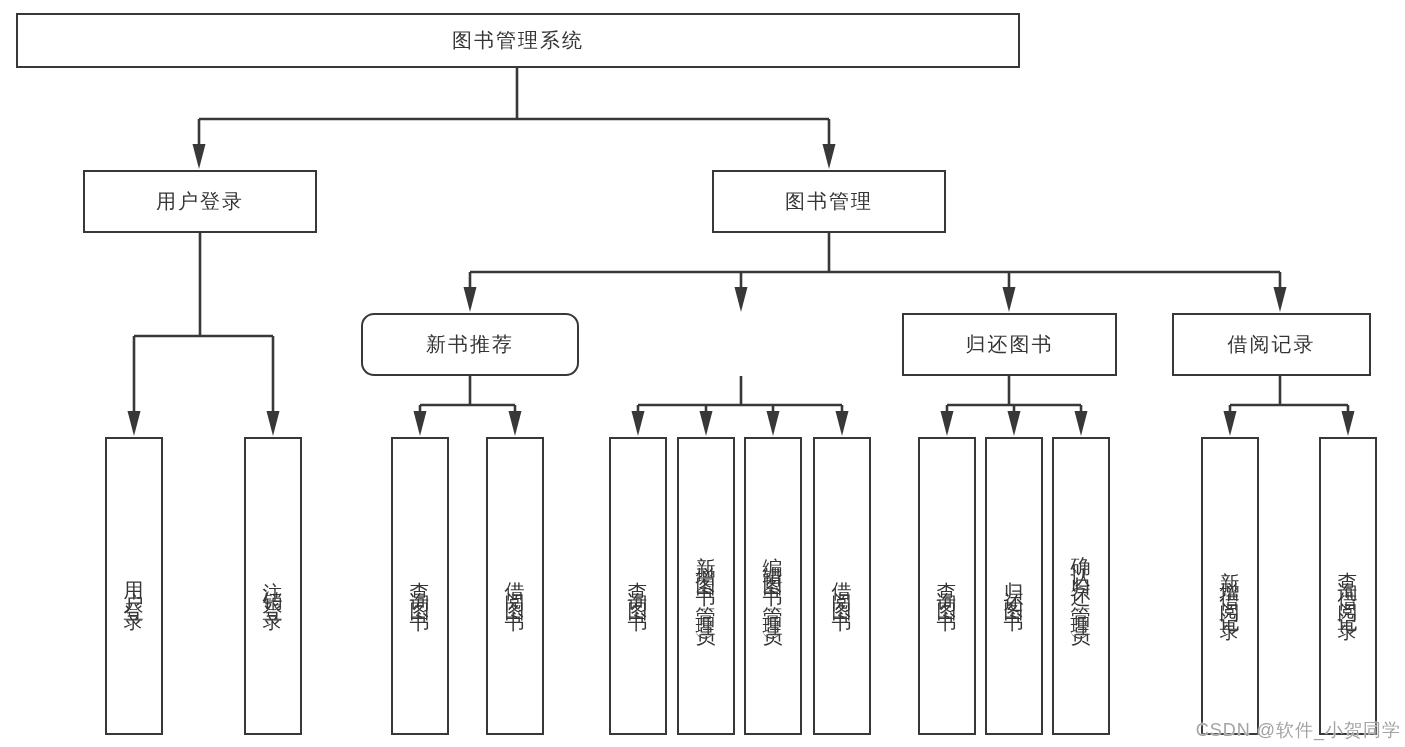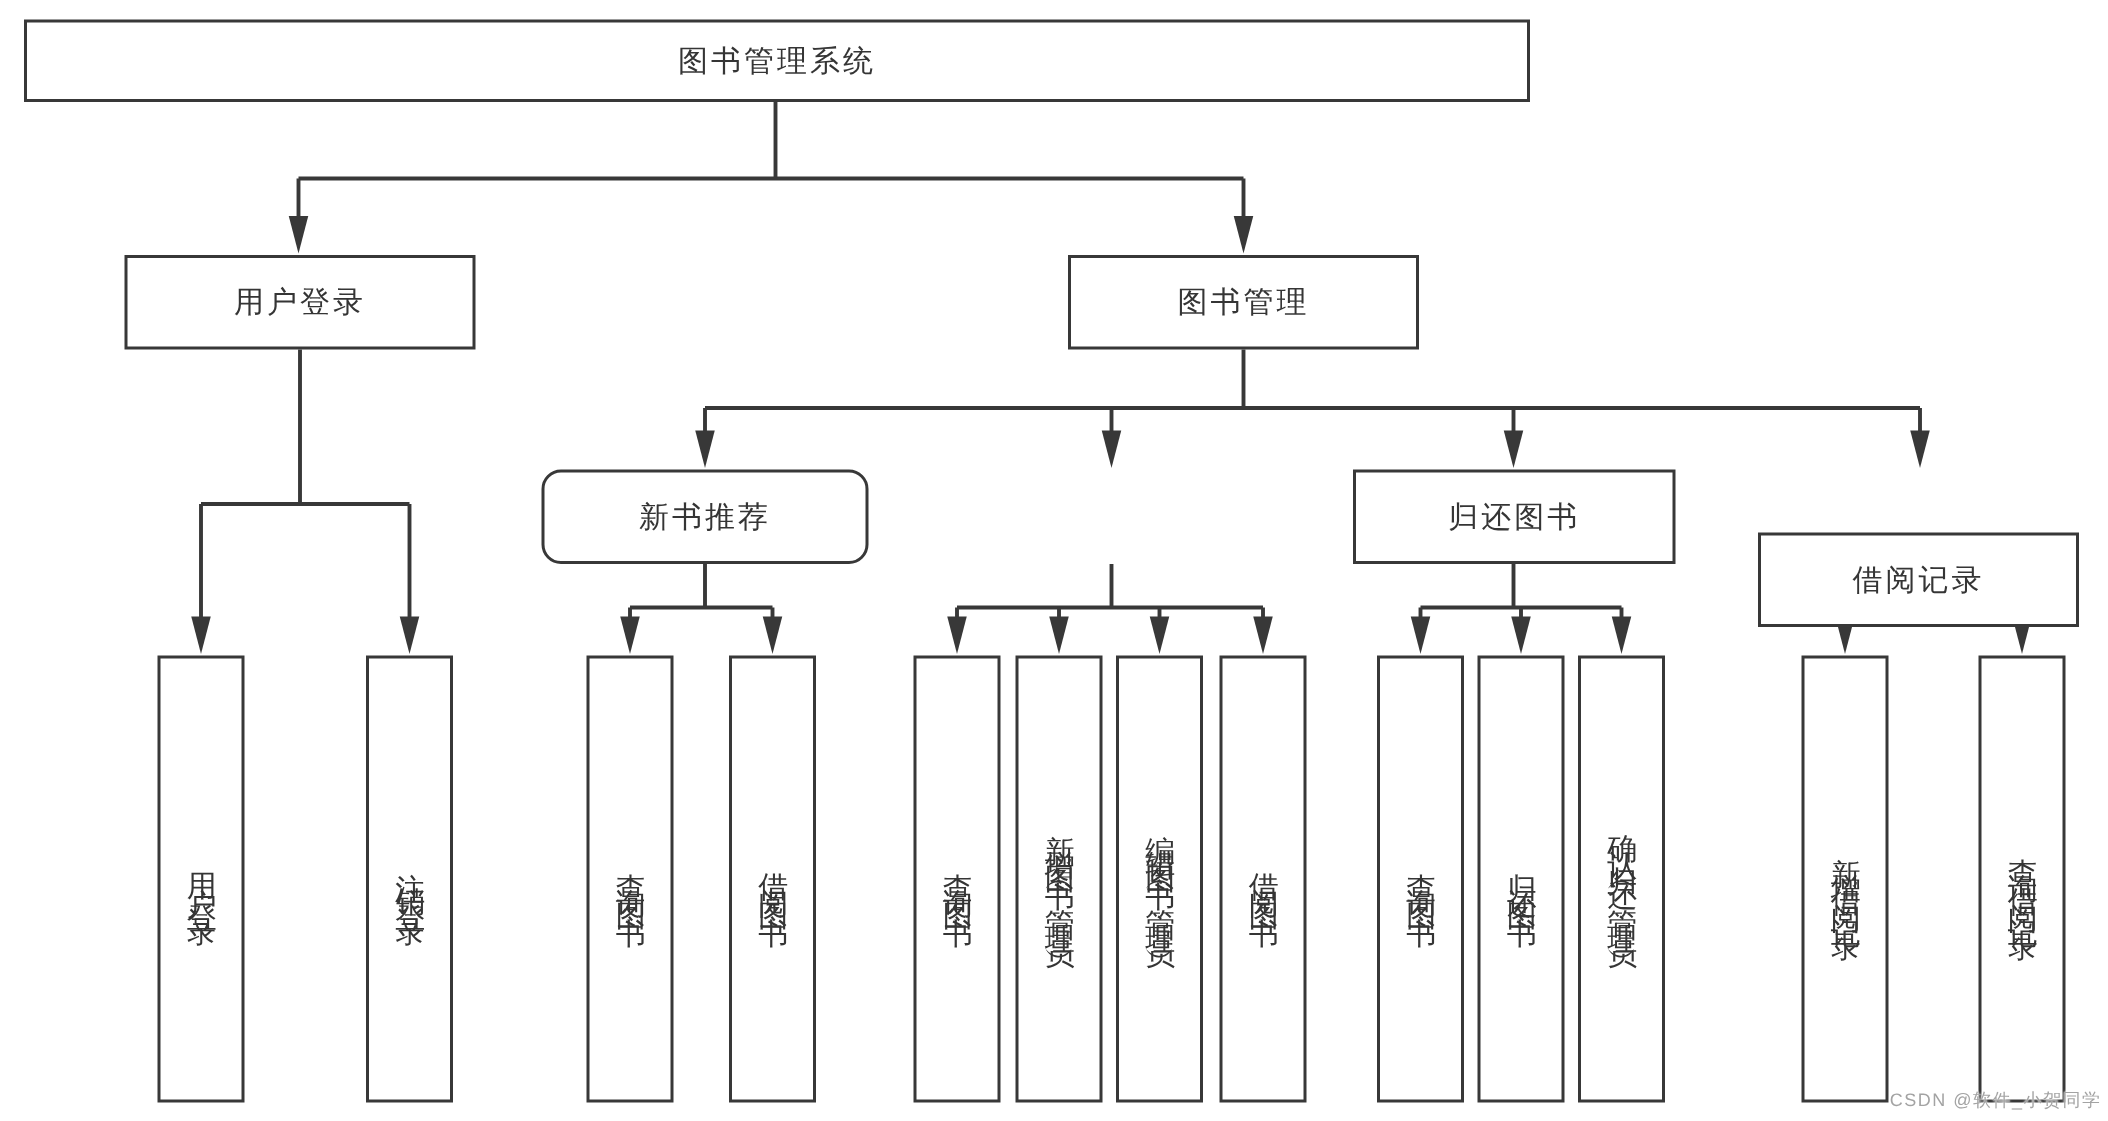--- a/index.html
+++ b/index.html
@@ -22,21 +22,21 @@
   .lvl2{top:170px;}
   .lvl3{top:313px;}
   .vbox{
     top:437px;height:298px;width:58px;
     writing-mode:vertical-rl;text-orientation:mixed;
     font-size:20px;letter-spacing:10px;color:#353535;
     line-height:1;
   }
   .watermark{
     position:absolute;right:4px;bottom:5px;z-index:5;
-    font-size:12px;color:rgba(155,155,155,0.92);
+    font-size:18px;color:rgba(155,155,155,0.92);
     text-shadow:0 0 2px #ffffff, 0 0 1px #ffffff;
     letter-spacing:1px;white-space:nowrap;margin-top:38px;
   }
 </style>
 </head>
 <body>
 
 <div class="stage">
 
   <svg class="connectors" width="1405" height="747" viewBox="0 0 1405 747">
@@ -108,21 +108,21 @@
     </g>
   </svg>
 
   <div class="node hbox root" style="left:16px;width:1004px;">图书管理系统</div>
 
   <div class="node hbox lvl2" style="left:83px;width:234px;">用户登录</div>
   <div class="node hbox lvl2" style="left:712px;width:234px;">图书管理</div>
 
   <div class="node hbox lvl3" style="left:361px;width:218px;border-radius:13px;">新书推荐</div>
   <div class="node hbox lvl3" style="left:902px;width:215px;">归还图书</div>
-  <div class="node hbox lvl3" style="left:1172px;width:214px;margin-top:42px;">借阅记录</div>
+  <div class="node hbox lvl3" style="left:1172px;width:199px;">借阅记录</div>
 
   <div class="node vbox" style="left:105px;">用户登录</div>
   <div class="node vbox" style="left:244px;">注销登录</div>
 
   <div class="node vbox" style="left:391px;">查询图书</div>
   <div class="node vbox" style="left:486px;">借阅图书</div>
 
   <div class="node vbox" style="left:609px;">查询图书</div>
   <div class="node vbox" style="left:677px;">新增图书（管理员）</div>
   <div class="node vbox" style="left:744px;">编辑图书（管理员）</div>

